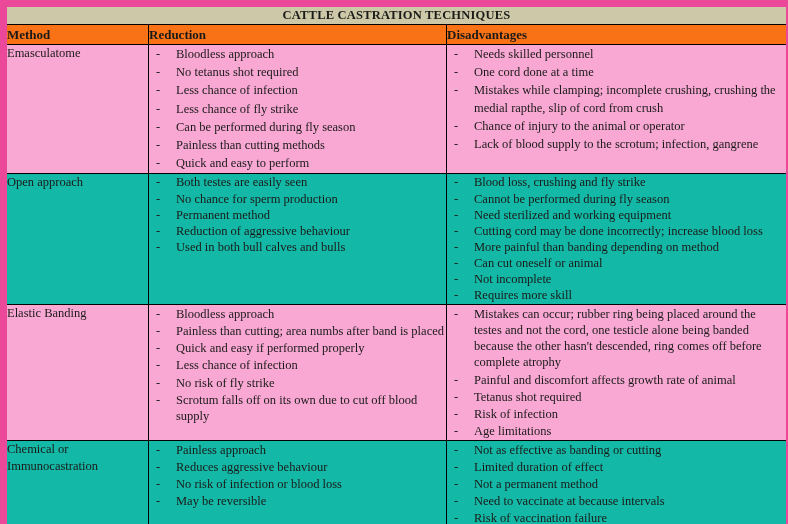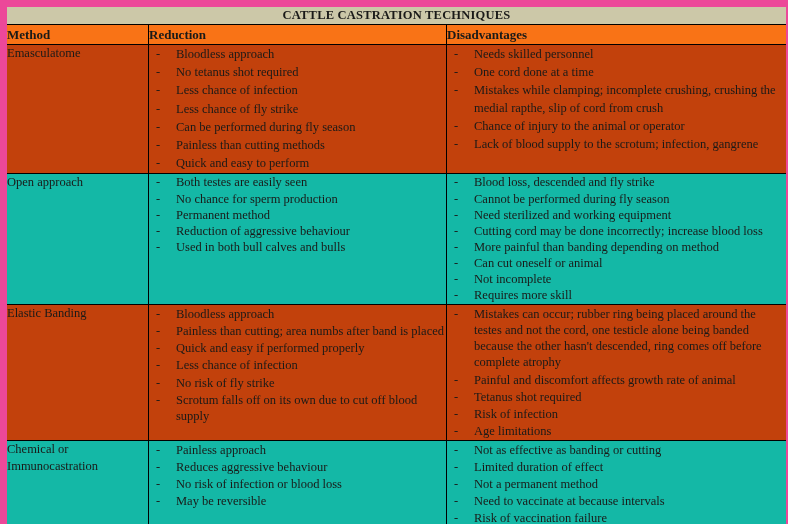--- a/index.html
+++ b/index.html
@@ -47,21 +47,21 @@
     background: #f97316;
     font-weight: bold;
     font-size: 13px;
     height: 19px;
     line-height: 19px;
     text-align: left;
     padding: 0 0 0 6px;
   }
 
   
-  .row-green td { background: #c2410c; }
+  .row-green td { background: #f9a8d4; }
   .row-tan td   { background: #14b8a6; }
 
   .method-cell {
     font-size: 12.5px;
     line-height: 17px;
     padding: 5px 4px 6px 6px;
   }
   .method-cell .mline { display: block; white-space: nowrap; }
 
   .list-cell {
@@ -150,21 +150,21 @@
           <ul class="bullets">
             <li>Both testes are easily seen</li>
             <li>No chance for sperm  production</li>
             <li>Permanent  method</li>
             <li>Reduction of aggressive behaviour</li>
             <li>Used in both bull calves and bulls</li>
           </ul>
         </td>
       <td class="list-cell">
           <ul class="bullets">
-            <li>Blood loss, descended and fly strike</li>
+            <li>Blood loss, crushing and fly strike</li>
             <li>Cannot be performed  during fly season</li>
             <li>Need sterilized and working equipment</li>
             <li>Cutting cord may be done incorrectly; increase blood loss</li>
             <li>More painful than banding depending on method</li>
             <li>Can cut oneself or animal</li>
             <li>Not incomplete</li>
             <li>Requires more skill</li>
           </ul>
         </td>
     </tr>

